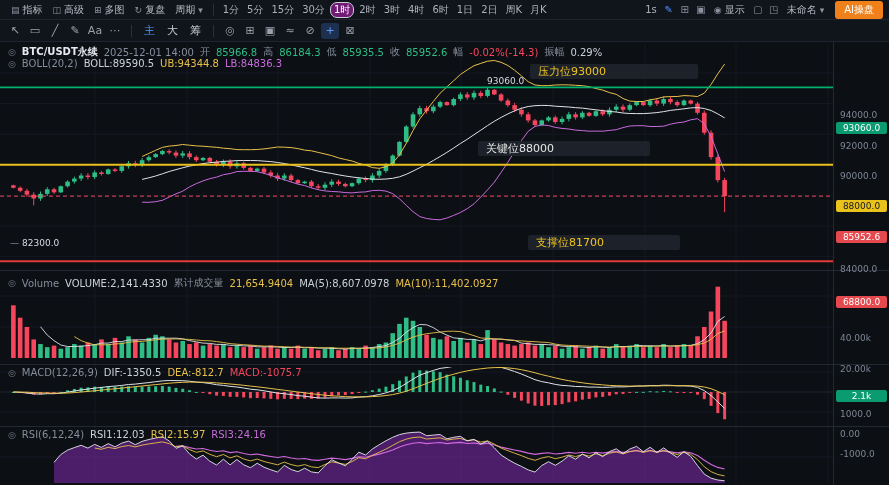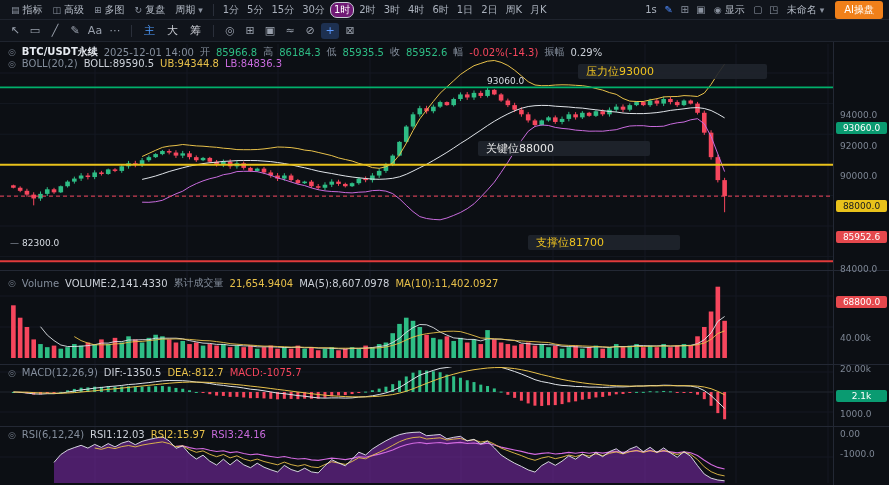--- a/index.html
+++ b/index.html
@@ -661,21 +661,21 @@
     </div>
 
     <div class="ov" style="left:8px; top:387px;" data-interactable="false">
       <span class="pane-icon" data-interactable="true">◎</span>
       <span class="lbl" data-interactable="true">RSI(6,12,24)</span>
       <span class="vwh" data-interactable="false">RSI1:12.03</span>
       <span class="vyl" data-interactable="false">RSI2:15.97</span>
       <span class="vpu" data-interactable="false">RSI3:24.16</span>
     </div>
 
-    <div class="anno gold" style="left:530px; top:22px; width:189px;margin-left:48px;" data-interactable="true">压力位93000</div>
+    <div class="anno gold" style="left:530px; top:22px; width:168px;" data-interactable="true">压力位93000</div>
     <div class="anno white" style="left:478px; top:99px; width:172px;" data-interactable="true">关键位88000</div>
     <div class="anno gold" style="left:528px; top:193px; width:152px;" data-interactable="true">支撑位81700</div>
     <span class="tiny-lbl" style="left:487px; top:34px;" data-interactable="false">93060.0</span>
     <span class="tiny-lbl" style="left:22px; top:196px;" data-interactable="true">82300.0</span>
     <span class="tiny-lbl" style="left:10px; top:196px; color:#8b93a0;" data-interactable="false">—</span>
 
     <div data-interactable="true">
       <span class="axis-lbl" style="top:68px" data-interactable="false">94000.0</span>
       <span class="axis-lbl" style="top:99px" data-interactable="false">92000.0</span>
       <span class="axis-lbl" style="top:129px" data-interactable="false">90000.0</span>

